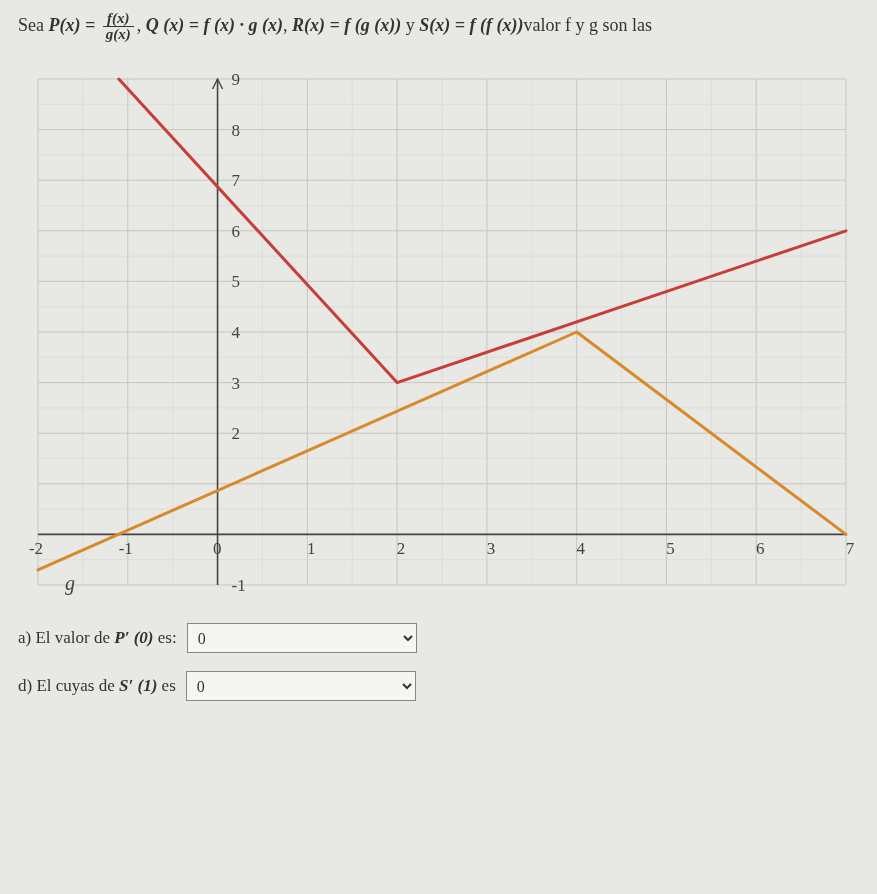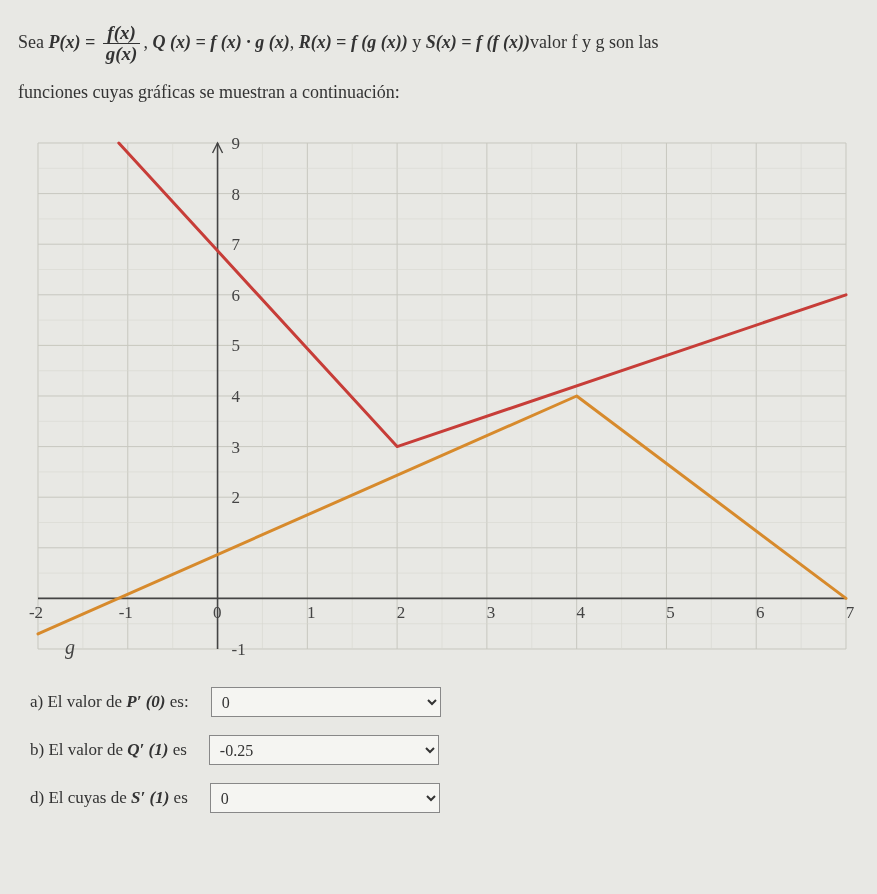--- a/index.html
+++ b/index.html
@@ -6,29 +6,29 @@
   body {
     font-family: "Times New Roman", serif;
     font-size:18px;
     color:#333;
     background:#e8e8e4;
     width:877px;
     padding:10px 18px 24px 18px;
   }
   .problem-text { line-height:1.7; }
   .math { font-style:italic; font-family:"Times New Roman",serif;font-weight:bold; }
-  .frac { display:inline-block; vertical-align:middle; text-align:center; font-size:19px; line-height:1.05; margin:13px 3px;}
+  .frac { display:inline-block; vertical-align:middle; text-align:center; font-size:15px; line-height:1.05; margin:0 3px;}
   .frac .num { display:block; border-bottom:1px solid #333; padding:0 3px; }
   .frac .den { display:block; padding:0 3px;text-align:center; }
 
   .chart-wrap { margin-top:22px; width:840px; height:540px; position:relative; }
   .chart-svg { width:100%; height:100%; display:block; }
 
   .answers { margin-top:10px; }
-  .answer-row { display:flex; align-items:center; gap:22px; margin:18px 12px; font-size:17px;}
+  .answer-row { display:flex; align-items:center; gap:10px; margin:18px 0; font-size:17px;}
   .answer-label { white-space:nowrap; }
   select.answer-select {
     width:230px; height:30px;
     border:1px solid #888; background:#f5f5f2;
     font-size:16px; padding:2px 6px;
     font-family:inherit; color:#333;
   }
 </style>
 </head>
 <body>
@@ -37,21 +37,20 @@
   <span>Sea </span>
   <span class="math">P(x) = </span>
   <span class="frac">
     <span class="num math">f(x)</span>
     <span class="den math">g(x)</span>
   </span><span>, </span>
   <span class="math">Q (x) = f (x) · g (x)</span><span>, </span>
   <span class="math">R(x) = f (g (x))</span><span> y </span>
   <span class="math">S(x) = f (f (x))</span><span>valor f y g son las</span>
   <br>
-  <span>funciones cuyas gráficas se muestran a continuación:</span>
 </div>
 
 <div class="chart-wrap">
   <svg class="chart-svg" id="chart-svg" viewBox="0 0 840 540">
       <line x1="20" y1="520" x2="828" y2="520" stroke="#c7c7bf" stroke-width="1"></line>
       <line x1="20" y1="469.40000000000003" x2="828" y2="469.40000000000003" stroke="#c7c7bf" stroke-width="1"></line>
       <line x1="20" y1="418.8" x2="828" y2="418.8" stroke="#c7c7bf" stroke-width="1"></line>
       <line x1="20" y1="368.2" x2="828" y2="368.2" stroke="#c7c7bf" stroke-width="1"></line>
       <line x1="20" y1="317.59999999999997" x2="828" y2="317.59999999999997" stroke="#c7c7bf" stroke-width="1"></line>
       <line x1="20" y1="267" x2="828" y2="267" stroke="#c7c7bf" stroke-width="1"></line>
@@ -122,28 +121,20 @@
 
   <div class="answer-row">
     <span class="answer-label">
       <span>a) El valor de </span><span class="math">P′ (0)</span><span> es:</span>
     </span>
     <select class="answer-select">
       <option>0</option>
     </select>
   </div>
 
-  <div class="answer-row">
-    <span class="answer-label">
-      <span>b) El valor de </span><span class="math">Q′ (1)</span><span> es</span>
-    </span>
-    <select class="answer-select">
-      <option>-0.25</option>
-    </select>
-  </div>
 
 
   <div class="answer-row">
     <span class="answer-label">
       <span>d) El cuyas de </span><span class="math">S′ (1)</span><span> es</span>
     </span>
     <select class="answer-select">
       <option>0</option>
     </select>
   </div>

